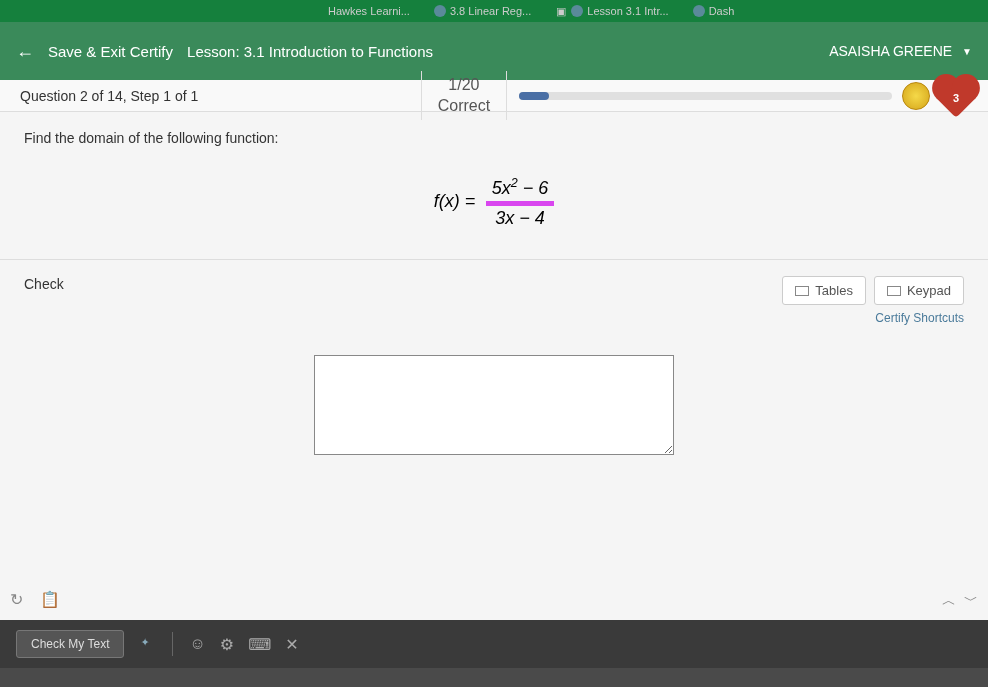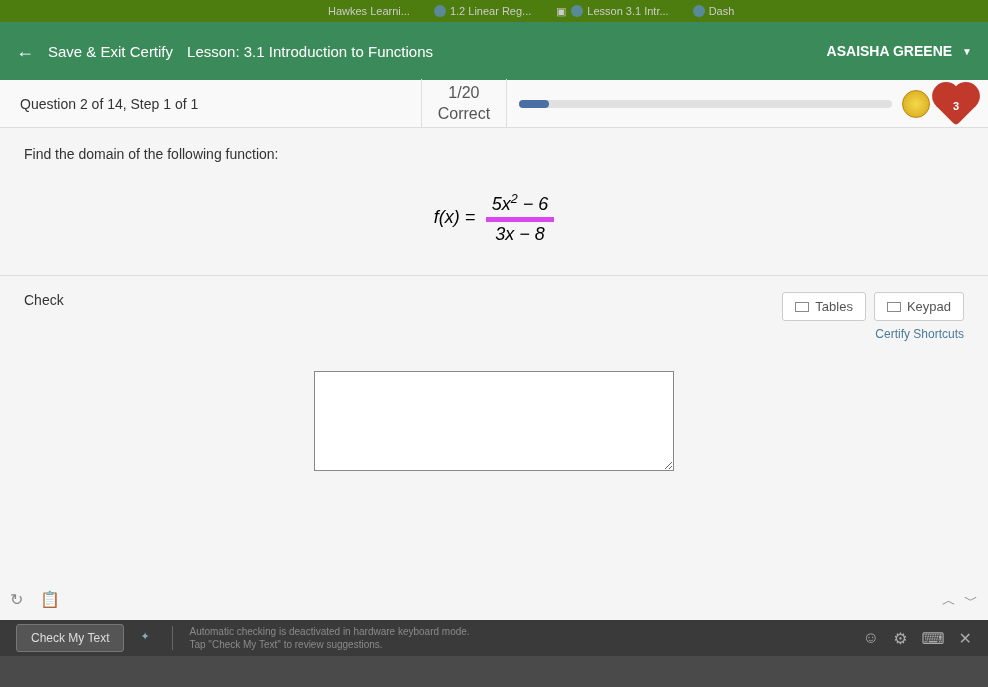--- a/index.html
+++ b/index.html
@@ -1,45 +1,45 @@
 <!DOCTYPE html>
 <html><head>
   <meta charset="utf-8">
   <style>
     * { margin: 0; padding: 0; box-sizing: border-box; font-family: Arial, sans-serif; }
     body { width: 988px; height: 687px; background: #4a4a4a; overflow: hidden; }
     
     .browser-tabs {
       height: 22px;
-      background: #4d7c0f;
+      background: #15803d;
       display: flex;
       align-items: center;
       padding-left: 320px;
       gap: 8px;
       font-size: 11px;
       color: #ccc;
     }
     .tab { display: flex; align-items: center; gap: 4px; padding: 0 8px; cursor: pointer; }
     .tab-icon { width: 12px; height: 12px; background: #5a8a9a; border-radius: 50%; }
     .tab-close { width: 12px; height: 12px; display: flex; align-items: center; justify-content: center; }
     
     .header { height: 58px; background: #3a8a5a; display: flex; align-items: center; color: white; padding: 0 16px; }
     .header-left { display: flex; align-items: center; gap: 14px; font-size: 15px; }
     .back-arrow { font-size: 18px; }
-    .header-right { margin-left: auto; font-size: 14px; font-weight: 700; display: flex; align-items: center; gap: 10px; text-align: right; }
+    .header-right { margin-left: auto; font-size: 14px; font-weight: 400; display: flex; align-items: center; gap: 10px; text-align: right; }
     .chevron { font-size: 10px; }
     
     .content { background: #f5f5f5; height: 540px; display: flex; flex-direction: column; }
     
     .question-bar {
       display: flex;
       align-items: center;
       border-bottom: 1px solid #ddd;
       background: #f9f9f9;
-      height: 48px;
+      height: 32px;
     }
     .question-label { flex: 1; padding: 0 20px; font-size: 14px; color: #333; font-weight: 500; }
     .correct-box {
       padding: 4px 16px;
       border-left: 1px solid #ddd;
       border-right: 1px solid #ddd;
       text-align: center;
       font-size: 16px;
       color: #555;
       line-height: 1.3;
@@ -87,42 +87,42 @@
     .math-input { 
       width: 360px; height: 100px; border: 1px solid #888; 
       padding: 10px; font-size: 14px; background: #fff;
     }
     
     .left-icons { position: absolute; left: 10px; bottom: 10px; display: flex; gap: 10px; align-items: center; }
     .left-icon { width: 20px; height: 20px; color: #888; cursor: pointer; }
     .right-arrows { position: absolute; right: 10px; bottom: 10px; color: #888; font-size: 14px; display: flex; gap: 8px; }
     
     .bottom-bar {
-      height: 36px; background: #3a3a3a; display: flex; align-items: center;
+      height: 48px; background: #3a3a3a; display: flex; align-items: center;
       padding: 0 16px; color: #aaa; font-size: 11px; gap: 16px;
     }
     .check-btn { 
       background: #555; color: #ddd; border: 1px solid #777; 
       padding: 6px 14px; border-radius: 3px; cursor: pointer; font-size: 12px;
     }
     .sparkle { width: 16px; height: 16px; cursor: pointer; color: #8ab; }
     .bottom-text { flex: 1; line-height: 1.3; color: #8a8a8a; font-size: 10px; }
     .bottom-icons { display: flex; gap: 14px; align-items: center; font-size: 16px; color: #aaa; }
     .bottom-icons span { cursor: pointer; }
   </style>
 </head>
 <body>
 
 <div class="browser-tabs">
   <div class="tab">
     <span>Hawkes Learni...</span>
   </div>
   <div class="tab">
     <span class="tab-icon"></span>
-    <span>1.2 Linear Reg...</span>
+    <span>3.8 Linear Reg...</span>
   </div>
   <div class="tab">
     <span class="tab-close">▣</span>
     <span class="tab-icon"></span>
     <span>Lesson 3.1 Intr...</span>
   </div>
   <div class="tab">
     <span class="tab-icon"></span>
     <span>Dash</span>
   </div>
@@ -157,21 +157,21 @@
       </div>
     </div>
   </div>
 
   <div class="prompt">Find the domain of the following function:</div>
 
   <div class="equation">
     <span>f(x) =</span>
     <span class="frac">
       <div class="num"><span>5x</span><span class="sup">2</span><span> − 6</span></div>
-      <div class="den">3x − 8</div>
+      <div class="den">3x − 4</div>
     </span>
   </div>
 
   <div class="answer-section">
     <div class="answer-header">
       <div class="answer-label">Check</div>
       <div class="tools">
         <div class="tool-btns">
           <button class="tool-btn">
             <span class="tool-icon"></span>
@@ -197,23 +197,19 @@
       <span>︿</span>
       <span>﹀</span>
     </div>
   </div>
 </div>
 
 <div class="bottom-bar">
   <button class="check-btn">Check My Text</button>
   <span class="sparkle">✦</span>
   <div style="width:1px;height:24px;background:#666"></div>
-  <div class="bottom-text">
-    <div>Automatic checking is deactivated in hardware keyboard mode.</div>
-    <div>Tap "Check My Text" to review suggestions.</div>
-  </div>
   <div class="bottom-icons">
     <span>☺</span>
     <span>⚙</span>
     <span>⌨</span>
     <span>✕</span>
   </div>
 </div>
 
 </body></html>

